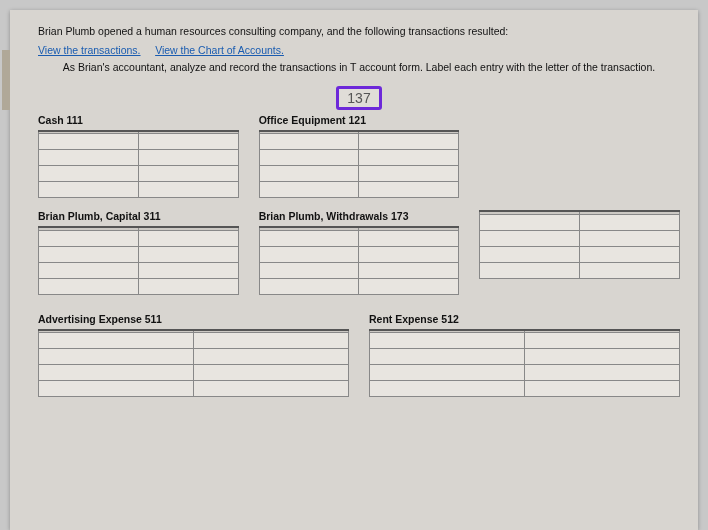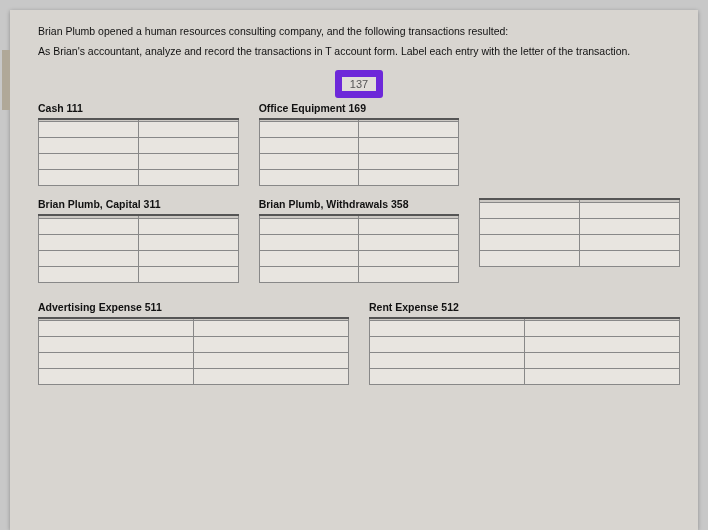--- a/index.html
+++ b/index.html
@@ -50,29 +50,30 @@
       color: #1a5cb0;
       text-decoration: underline;
       cursor: pointer;
     }
 
     .instruction-text {
       font-size: 10.5px;
       color: #111;
       line-height: 1.5;
       margin-bottom: 10px;
+      text-align: center;
     }
 
     .page-ref {
       display: inline-block;
       background: #e0ddd8;
-      border: 7px solid #6d28d9;
+      border: 3px solid #6d28d9;
       border-radius: 3px;
       padding: 1px 8px;
-      font-size: 11px;
+      font-size: 14px;
       color: #555;
       margin: 4px auto;
       display: block;
       width: fit-content;
     }
 
     .accounts-grid {
       display: grid;
       grid-template-columns: repeat(3, 1fr);
       gap: 18px 20px;
@@ -127,20 +128,25 @@
   </style>
 </head>
 <body>
 
 <div class="page">
   <div class="left-tab"></div>
 
   <p class="intro-text">
     <span>Brian Plumb opened a human resources consulting company, and the following transactions resulted:</span>
   </p>
+  <div class="links-line">
+    <a>View the transactions.</a>
+    &nbsp;&nbsp;&nbsp;
+    <a>View the Chart of Accounts.</a>
+  </div>
   <p class="instruction-text">
     <span>As Brian's accountant, analyze and record the transactions in T account form. Label each entry with the letter of the transaction.</span>
   </p>
 
   <div class="page-ref">
     <span>137</span>
   </div>
 
   <div class="accounts-grid">
 
@@ -166,21 +172,21 @@
             </tr>
         <tr>
               <td></td>
               <td></td>
             </tr>
       </tbody>
         </table>
     </div>
 
     <div class="account-block">
-      <div class="account-title">Office Equipment 169</div>
+      <div class="account-title">Office Equipment 121</div>
       <table class="t-table">
         <tbody>
             <tr class="divider-row">
               <td></td>
               <td></td>
             </tr>
         <tr>
               <td></td>
               <td></td>
             </tr>
@@ -227,21 +233,21 @@
             </tr>
         <tr>
               <td></td>
               <td></td>
             </tr>
       </tbody>
         </table>
     </div>
 
     <div class="account-block">
-      <div class="account-title">Brian Plumb, Withdrawals 358</div>
+      <div class="account-title">Brian Plumb, Withdrawals 173</div>
       <table class="t-table">
         <tbody>
             <tr class="divider-row">
               <td></td>
               <td></td>
             </tr>
         <tr>
               <td></td>
               <td></td>
             </tr>

